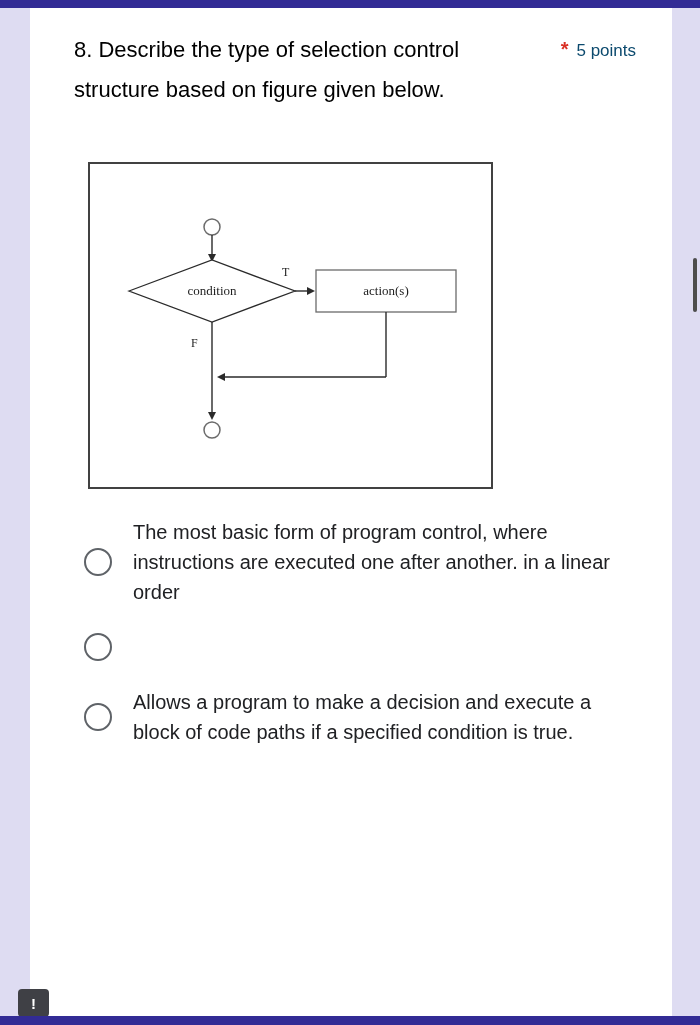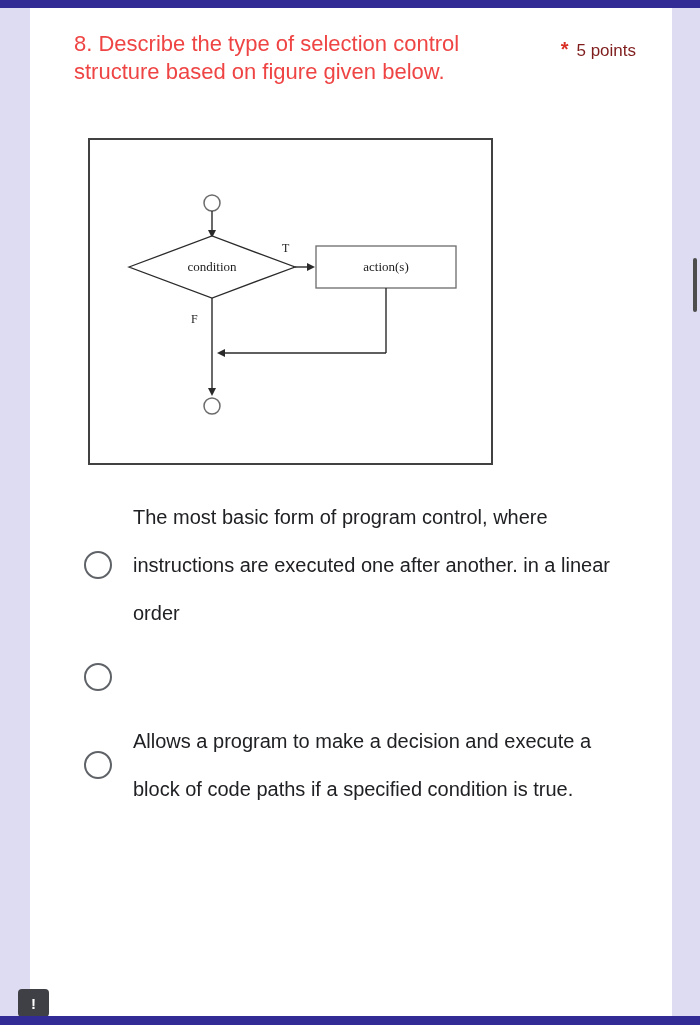--- a/index.html
+++ b/index.html
@@ -31,38 +31,38 @@
   }
   
   .q-header{
     position:relative;
     display:flex;
     align-items:flex-start;
   }
   .q-title{
     width:408px;
     font-size:22px;
-    line-height:28px;
-    color:#ef4444;
+    line-height:40px;
+    color:#000000;
   }
   .q-points{
     margin-left:auto;
     padding-top:8px;
     white-space:nowrap;
     display:flex;
     align-items:baseline;
     gap:8px;
   }
   .q-required{
     color:#d93025;
     font-size:20px;
     font-weight:bold;
   }
   .q-points-text{
-    color:#7f1d1d;
+    color:#0c4a6e;
     font-size:17px;
   }
   
   .figure-box{
     margin:52px 0 0 14px;
     width:401px;height:323px;
     border:2px solid #414141;
     background:#ffffff;
     box-sizing:content-box;
   }
@@ -93,21 +93,21 @@
     border-radius:50%;
     margin-left:10px;
     background:#fff;
     box-sizing:border-box;
     cursor:pointer;
   }
   .option-label{
     margin-left:21px;
     width:478px;
     font-size:20px;
-    line-height:48px;
+    line-height:30px;
     color:#202124;
   }
   
   .scroll-thumb{
     position:absolute;
     right:3px;top:258px;
     width:4px;height:54px;
     border-radius:2px;
     background:#4d4d4d;
   }

